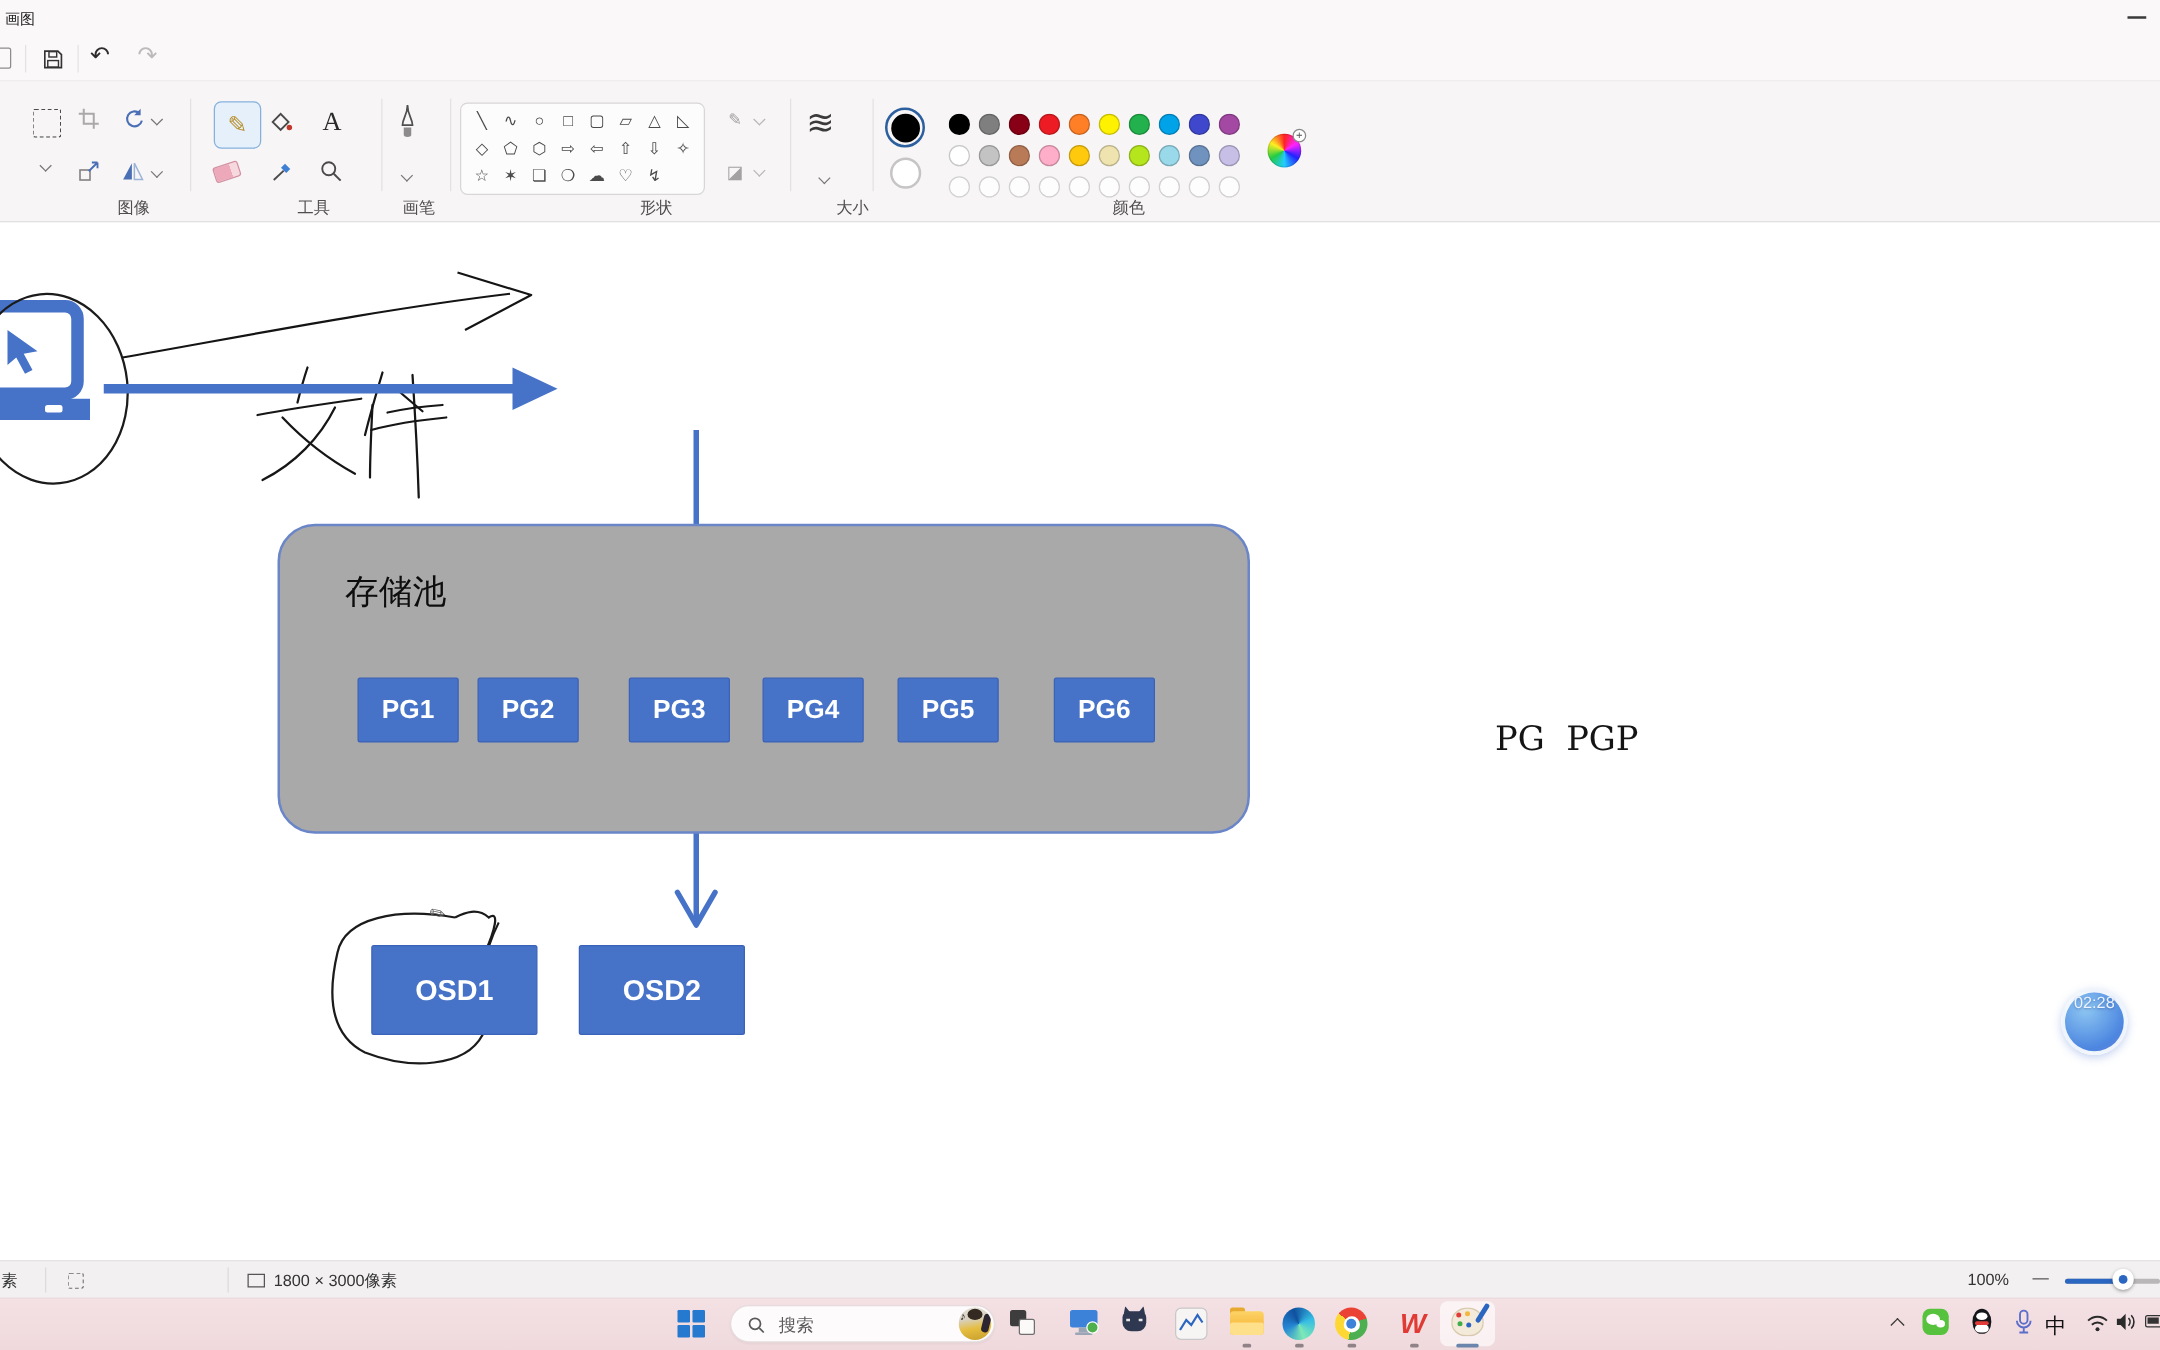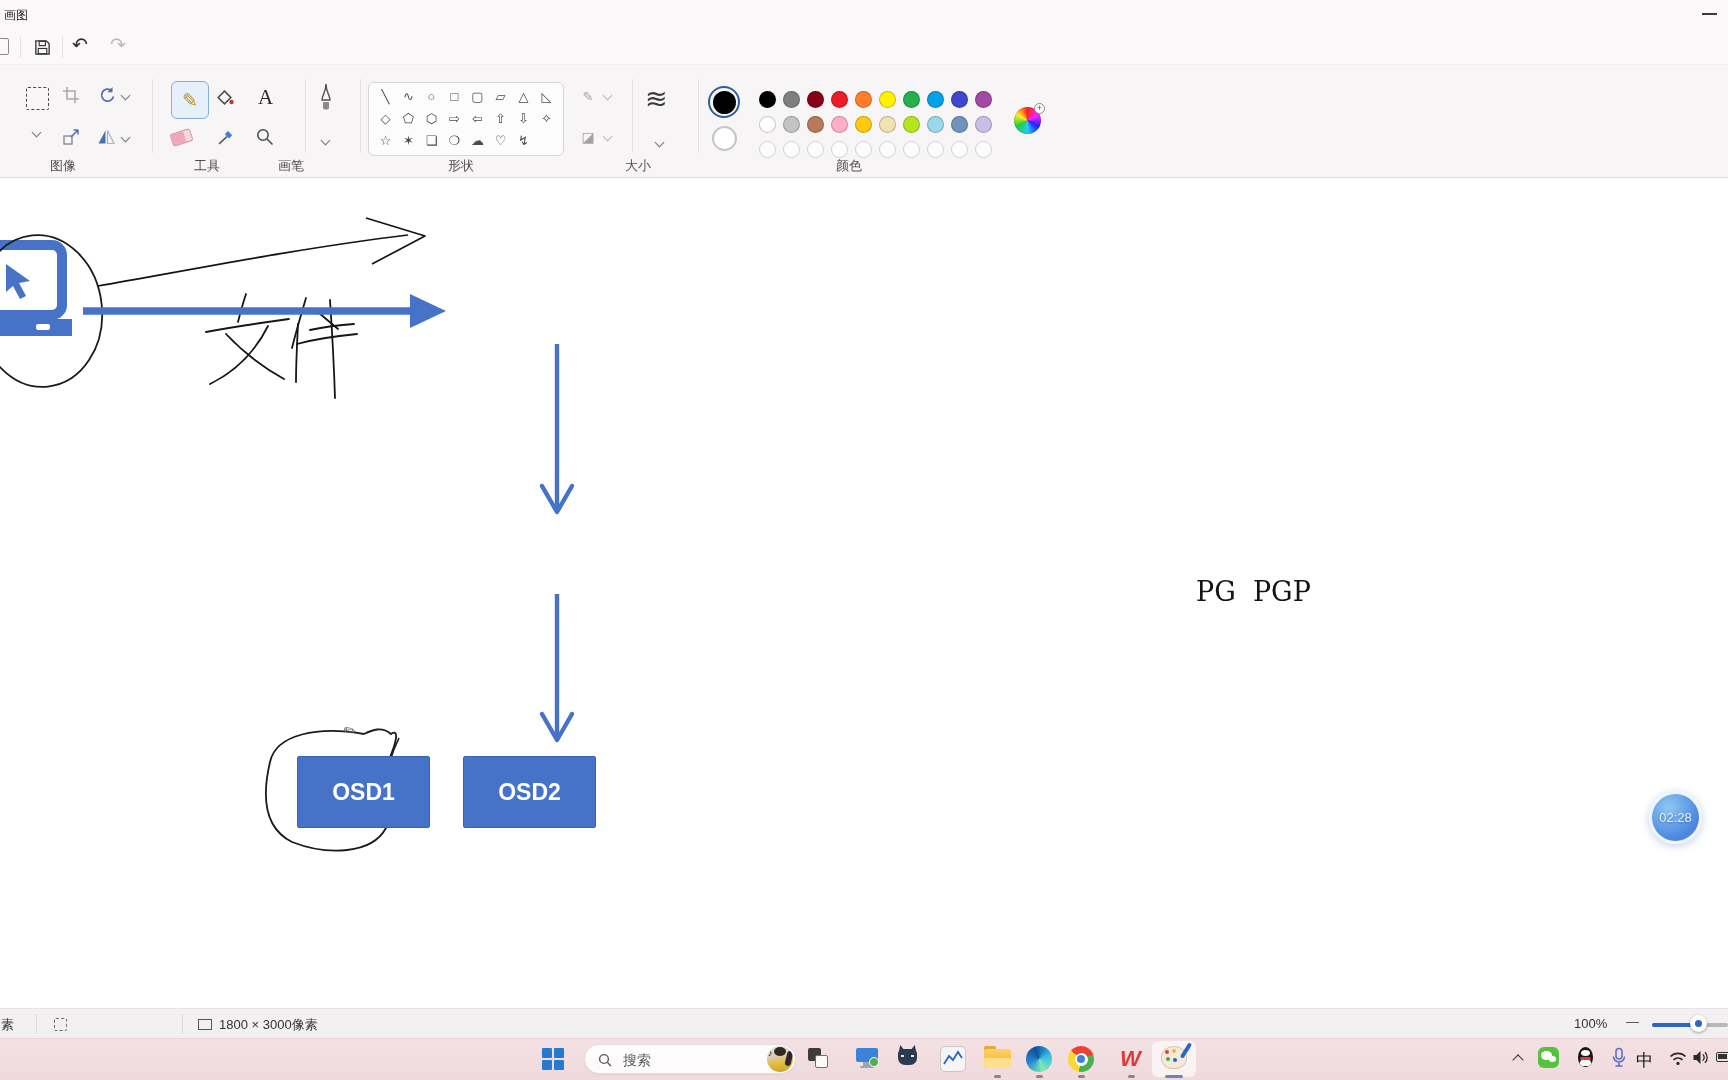--- a/index.html
+++ b/index.html
@@ -7,21 +7,21 @@
   .screen{position:relative;width:1728px;height:1080px;overflow:hidden;background:#fff;
           font-family:"Liberation Sans","DejaVu Sans",sans-serif;color:#222}
   .abs{position:absolute}
   
   .titlebar{position:absolute;left:0;top:0;width:1728px;height:28px;background:#fbf8f9}
   .title-text{position:absolute;left:4px;top:7px;font-size:12px;color:#1b1b1b}
   .min-dash{position:absolute;left:1702px;top:13px;width:15px;height:2px;background:#3a3a3a}
   .qat{position:absolute;left:0;top:28px;width:1728px;height:36px;background:#fbf8f9}
   .vdiv{position:absolute;width:1px;background:#e3e1e2}
   .ribbon{position:absolute;left:0;top:64px;width:1728px;height:114px;background:#f7f5f6;border-top:1px solid #efedee;border-bottom:1px solid #dcdadb}
-  .glabel{position:absolute;top:92px;font-size:13px;color:#504e4f;text-align:left}
+  .glabel{position:absolute;top:92px;font-size:13px;color:#504e4f;text-align:right}
   .chv{position:absolute;width:7px;height:7px;border-right:1.3px solid #767474;border-bottom:1.3px solid #767474;transform:rotate(45deg)}
   .toolbtn{display:flex;align-items:center;justify-content:center}
   .dashed-sel{position:absolute;width:23px;height:23px;border:1.6px dashed #4c4c4c;border-radius:2px}
   .pencil-tile{position:absolute;width:38px;height:38px;background:#e6f0fb;border:1px solid #85b1dd;border-radius:6px;
                display:flex;align-items:center;justify-content:center}
   .pencil-glyph{font-size:19px;color:#b8902f;transform:rotate(0deg)}
   .eraser{position:absolute;width:21px;height:13px;background:linear-gradient(90deg,#eda9ba 68%,#f5d9de 68%);border:1px solid #d490a2;border-radius:2.5px;transform:rotate(-18deg)}
   .shape-box{position:absolute;left:368px;top:17px;width:196px;height:74px;background:#fdfcfd;border:1px solid #d8d6d7;border-radius:6px;padding:3px 5px;line-height:0}
   .shape-box span{display:inline-block;width:23px;height:22px;line-height:22px;font-size:13px;color:#4b4b4b;text-align:center}
   .flatbtn{position:absolute;width:24px;height:24px;border-radius:4px;display:flex;align-items:center;justify-content:center;color:#a3a1a2}
@@ -93,21 +93,21 @@
   .qq .belly{position:absolute;left:4px;top:13px;width:11px;height:7px;background:#fff;border-radius:50% 50% 40% 40%}
   .qq .scarf{position:absolute;left:4px;top:11px;width:11px;height:3px;background:#e23c39;border-radius:2px}
   .ime{position:absolute;left:1636px;top:1049px;font-size:17px;color:#111}
   .battery{position:absolute;left:1716px;top:1052px;width:16px;height:10px;border:1.5px solid #333;border-radius:2px}
   .battery i{position:absolute;left:1px;top:1px;width:9px;height:5px;background:#333}
   .chev-up{position:absolute;left:1514px;top:1056px;width:8px;height:8px;border-left:1.6px solid #333;border-top:1.6px solid #333;transform:rotate(45deg)}
   
   .bubble{position:absolute;left:1649px;top:791px;width:53px;height:53px;border-radius:50%;
           background:radial-gradient(circle at 35% 28%,#8ec7f2,#4c86e0 70%,#6d7fd8);
           border:3px solid rgba(255,255,255,.9);box-shadow:0 2px 8px rgba(120,150,220,.45);
-          display:flex;align-items:center;justify-content:center;color:#eaf3ff;font-size:13px;text-shadow:0 1px 2px rgba(30,60,140,.5)}
+          display:flex;align-items:flex-start;justify-content:center;color:#eaf3ff;font-size:13px;text-shadow:0 1px 2px rgba(30,60,140,.5)}
 </style>
 </head>
 <body>
 
 <div class="screen">
 
   <div class="titlebar">
     <span class="title-text">画图</span>
     <div class="min-dash"></div>
   </div>
@@ -274,20 +274,29 @@
       <path d="M557,416 L557,558" stroke="#4673c8" stroke-width="4.4"></path>
       <path d="M542,536 L557,562 L572,536" fill="none" stroke="#4673c8" stroke-width="4.4" stroke-linecap="round" stroke-linejoin="round"></path>
 
       <path d="M364,556 C318,548 276,556 270,584 C262,618 264,650 292,664 C328,678 372,676 386,650 C396,630 394,600 388,584 C396,566 400,550 391,556 C382,548 372,552 364,556" fill="none" stroke="#1b1b1b" stroke-width="1.8"></path>
       <path d="M386,598 C390,580 395,568 399,560" fill="none" stroke="#1b1b1b" stroke-width="1.6"></path>
     </svg>
 
     <span class="hidden-text" style="left:210px;top:120px">文件</span>
 
 
+    <div class="pool">
+      <span class="pool-label">存储池</span>
+      <div class="bluebox pg" style="left:62px">PG1</div>
+      <div class="bluebox pg" style="left:158px">PG2</div>
+      <div class="bluebox pg" style="left:279px">PG3</div>
+      <div class="bluebox pg" style="left:386px">PG4</div>
+      <div class="bluebox pg" style="left:494px">PG5</div>
+      <div class="bluebox pg" style="left:619px">PG6</div>
+    </div>
 
     <div class="bluebox osd" style="left:297px">OSD1</div>
     <div class="bluebox osd" style="left:463px">OSD2</div>
 
     <span class="pencil-cursor">✎</span>
 
     <div class="note" style="left:1196px;top:398px">PG  PGP</div>
   </div>
 
   <div class="bubble">

